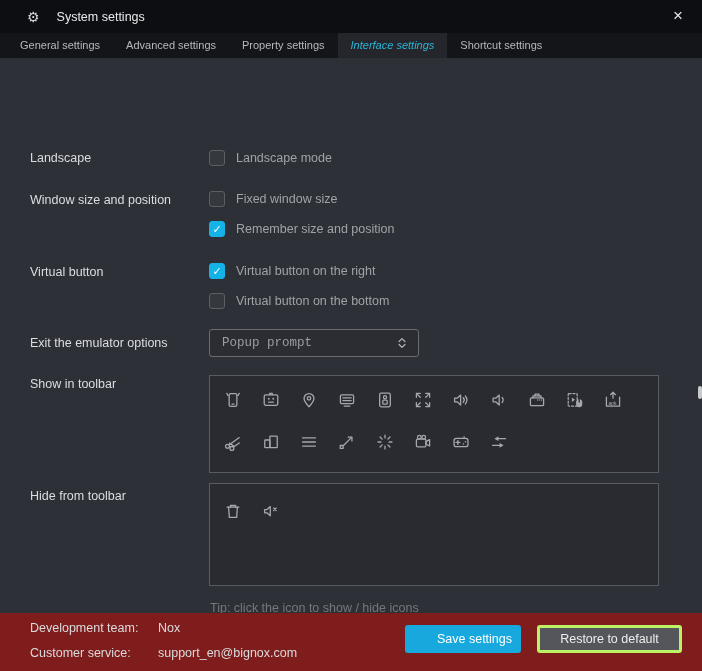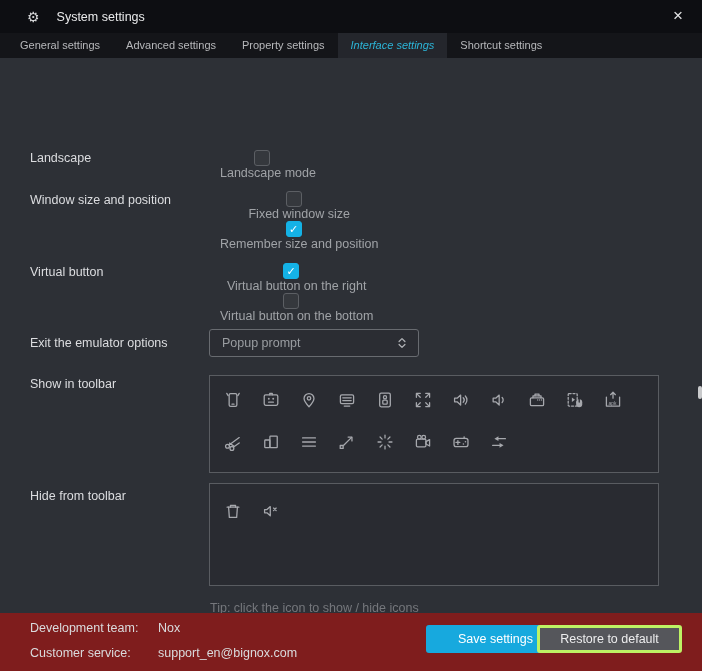--- a/index.html
+++ b/index.html
@@ -14,48 +14,48 @@
 
   
   .tabbar{position:absolute;top:33px;left:0;width:702px;height:25px;background:#141519;display:flex;padding-left:7px;}
   .tab{height:25px;line-height:25px;padding:0 13px;font-size:11px;color:#b7b8bb;white-space:nowrap;}
   .tab.active{background:#24262c;color:#2cb5d8;font-style:italic;}
 
   
   .content{position:absolute;top:58px;left:0;width:702px;height:555px;background:#2d3036;}
   .sec-label{position:absolute;left:30px;color:#dcdde0;font-size:12.5px;}
   .opt-group{position:absolute;left:209px;}
-  .opt-row{display:flex;align-items:center;height:16px;margin-bottom:14px;flex-direction:column;}
+  .opt-row{display:flex;align-items:center;height:16px;margin-bottom:14px;}
   .cb{width:16px;height:16px;border-radius:3px;background:#35383d;border:1px solid #5c5f64;flex:0 0 16px;display:flex;align-items:center;justify-content:center;}
   .cb.checked{background:#14b2e6;border-color:#14b2e6;color:#fff;font-size:11px;font-weight:bold;line-height:1;}
   .cb-text{margin-left:11px;color:#a0a3a7;font-size:12.5px;white-space:nowrap;}
 
   .dropdown{position:absolute;left:209px;top:271px;width:210px;height:28px;background:#2b2d33;border:1px solid #686b70;border-radius:3px;display:flex;align-items:center;}
-  .dd-value{margin-left:12px;color:#9a9da1;font-size:12.5px;flex:1;}
+  .dd-value{margin-left:12px;color:#9a9da1;font-size:12.5px;flex:1;font-family:Liberation Mono, monospace;}
   .dd-chevron{margin-right:9px;display:flex;}
 
   .toolbox{position:absolute;left:209px;width:450px;background:#292b31;border:1px solid #595c61;}
   #show-box{top:317px;height:98px;padding:13px 0 0 12px;}
   #hide-box{top:425px;height:103px;padding:16px 0 0 12px;}
   .tool-row{display:flex;gap:16px;height:22px;margin-bottom:20px;}
   .tool-icon{width:22px;height:22px;display:inline-flex;align-items:center;justify-content:center;}
 
   .tip{position:absolute;left:210px;top:543px;color:#75777c;font-size:12.5px;}
 
   .scroll-thumb{position:absolute;right:0;top:328px;width:4px;height:13px;background:#c9cacc;border-radius:2px;}
 
   
   .footer{position:absolute;left:0;top:613px;width:702px;height:58px;background:#7f1d1d;}
   .info-row{position:absolute;left:30px;display:flex;font-size:12.5px;}
   .info-row.r0{top:8px;}
   .info-row.r1{top:33px;}
   .info-label{color:#dadbdd;width:128px;}
   .info-value{color:#dadbdd;}
   .btn{position:absolute;top:12px;height:28px;border-radius:3px;font-size:12.5px;display:flex;align-items:center;justify-content:center;color:#fff;}
-  .btn-save{left:426px;width:116px;background:#17a9de;padding-left:23px;}
+  .btn-save{left:405px;width:116px;background:#17a9de;padding-left:23px;}
   .btn-restore{left:537px;width:145px;background:#55565b;border:3px solid #bef264;color:#ededee;}
 </style>
 </head>
 <body>
 
 <div class="window">
 
   <div class="titlebar">
     <span class="gear">⚙</span>
     <span class="win-title">System settings</span>

